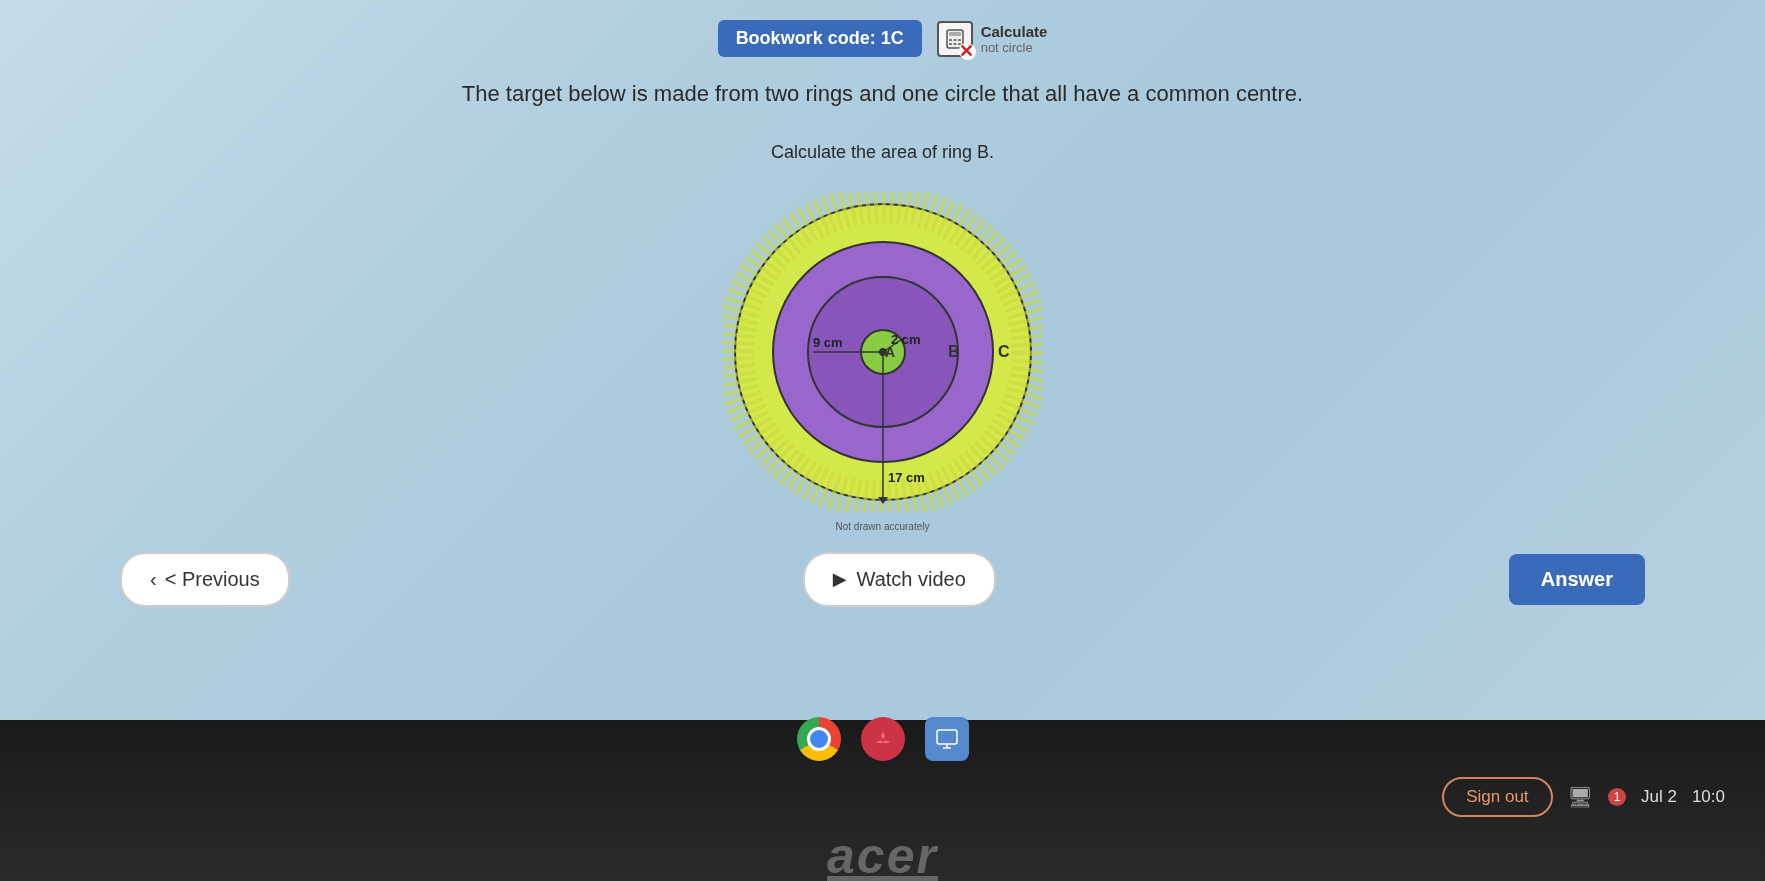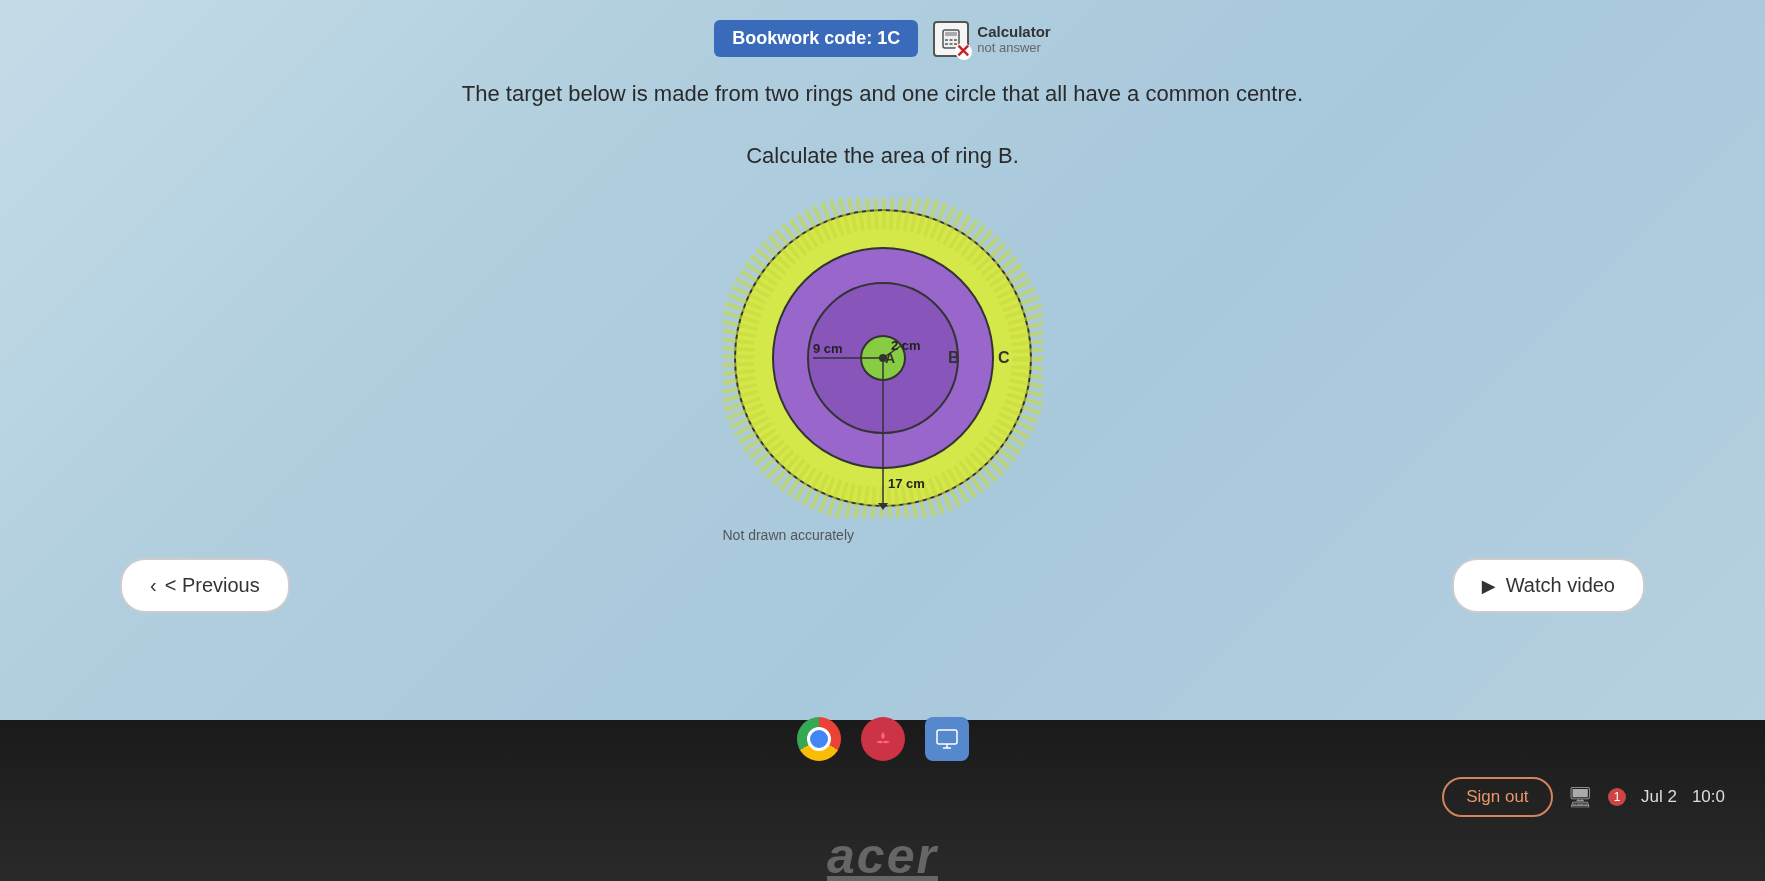--- a/index.html
+++ b/index.html
@@ -124,36 +124,37 @@
     .question-text {
       text-align: center;
       font-size: 22px;
       color: #2a2a2a;
       line-height: 1.5;
       margin-bottom: 28px;
     }
 
     .question-sub {
       text-align: center;
-      font-size: 22px;
+      font-size: 18px;
       color: #2a2a2a;
       line-height: 1.6;
       margin-bottom: 25px;
     }
 
     
     .diagram-container {
       position: relative;
       width: 320px;
       height: 320px;
       margin: 0 auto 10px;
     }
 
     .not-drawn {
-      font-size: 14px;
+      text-align: center;
+      font-size: 10px;
       color: #555;
       margin-top: 5px;
     }
 
     
     .nav-row {
       display: flex;
       align-items: center;
       justify-content: space-between;
       width: 100%;
@@ -300,22 +301,22 @@
           <rect x="13" y="14" width="3" height="2" rx="0.5" fill="#777"></rect>
         </svg>
         <span style="position:absolute;bottom:-5px;right:-5px;background:white;border-radius:50%;width:16px;height:16px;display:flex;align-items:center;justify-content:center;">
           <svg width="12" height="12" viewBox="0 0 12 12">
               <line x1="2" y1="2" x2="10" y2="10" stroke="#cc2222" stroke-width="2"></line>
               <line x1="10" y1="2" x2="2" y2="10" stroke="#cc2222" stroke-width="2"></line>
             </svg>
         </span>
       </div>
       <div>
-        <div style="font-size:15px;font-weight:600;color:#333;">Calculator</div>
-        <div style="font-size:13px;color:#666;">not answer</div>
+        <div style="font-size:15px;font-weight:600;color:#333;">Calculate</div>
+        <div style="font-size:13px;color:#666;">not circle</div>
       </div>
     </div>
   </div>
 
   <div class="question-text">The target below is made from two rings and one circle that all have a common centre.</div>
   <div class="question-sub">
     <span>Calculate the area of ring B.</span><br>
   </div>
 
   <div class="diagram-container">
@@ -356,20 +357,21 @@
     <button class="btn-previous">
       <span>‹</span>
       <span>&lt; Previous</span>
     </button>
 
     <button class="btn-watch">
       <span style="font-size:18px;">▶</span>
       <span>Watch video</span>
     </button>
 
+    <button class="btn-answer">Answer</button>
   </div>
 
 </div>
 
 <div class="taskbar">
   <div class="taskbar-icons">
     <div class="chrome-icon"></div>
     <div class="taskbar-icon-apps">
       <svg width="22" height="22" viewBox="0 0 22 22" fill="white">
         <circle cx="11" cy="11" r="9" fill="#cc3344"></circle>

